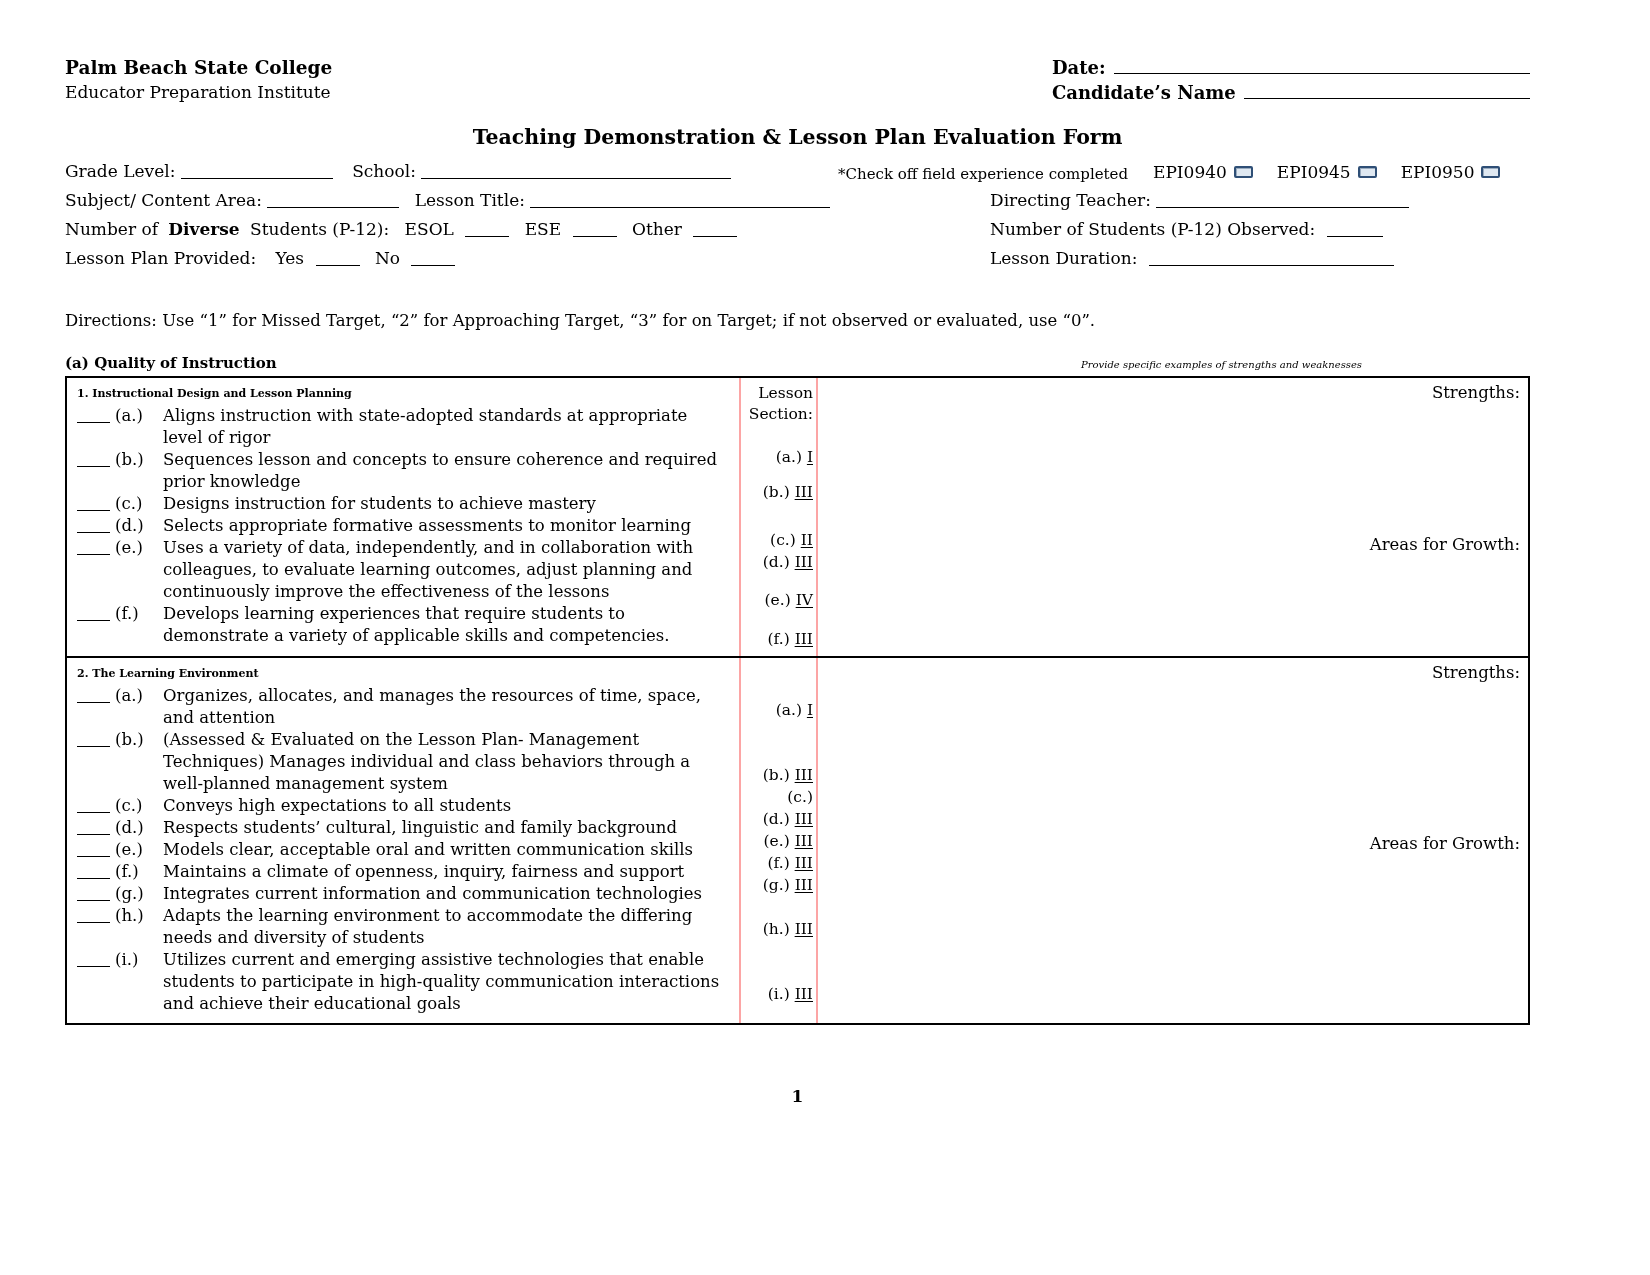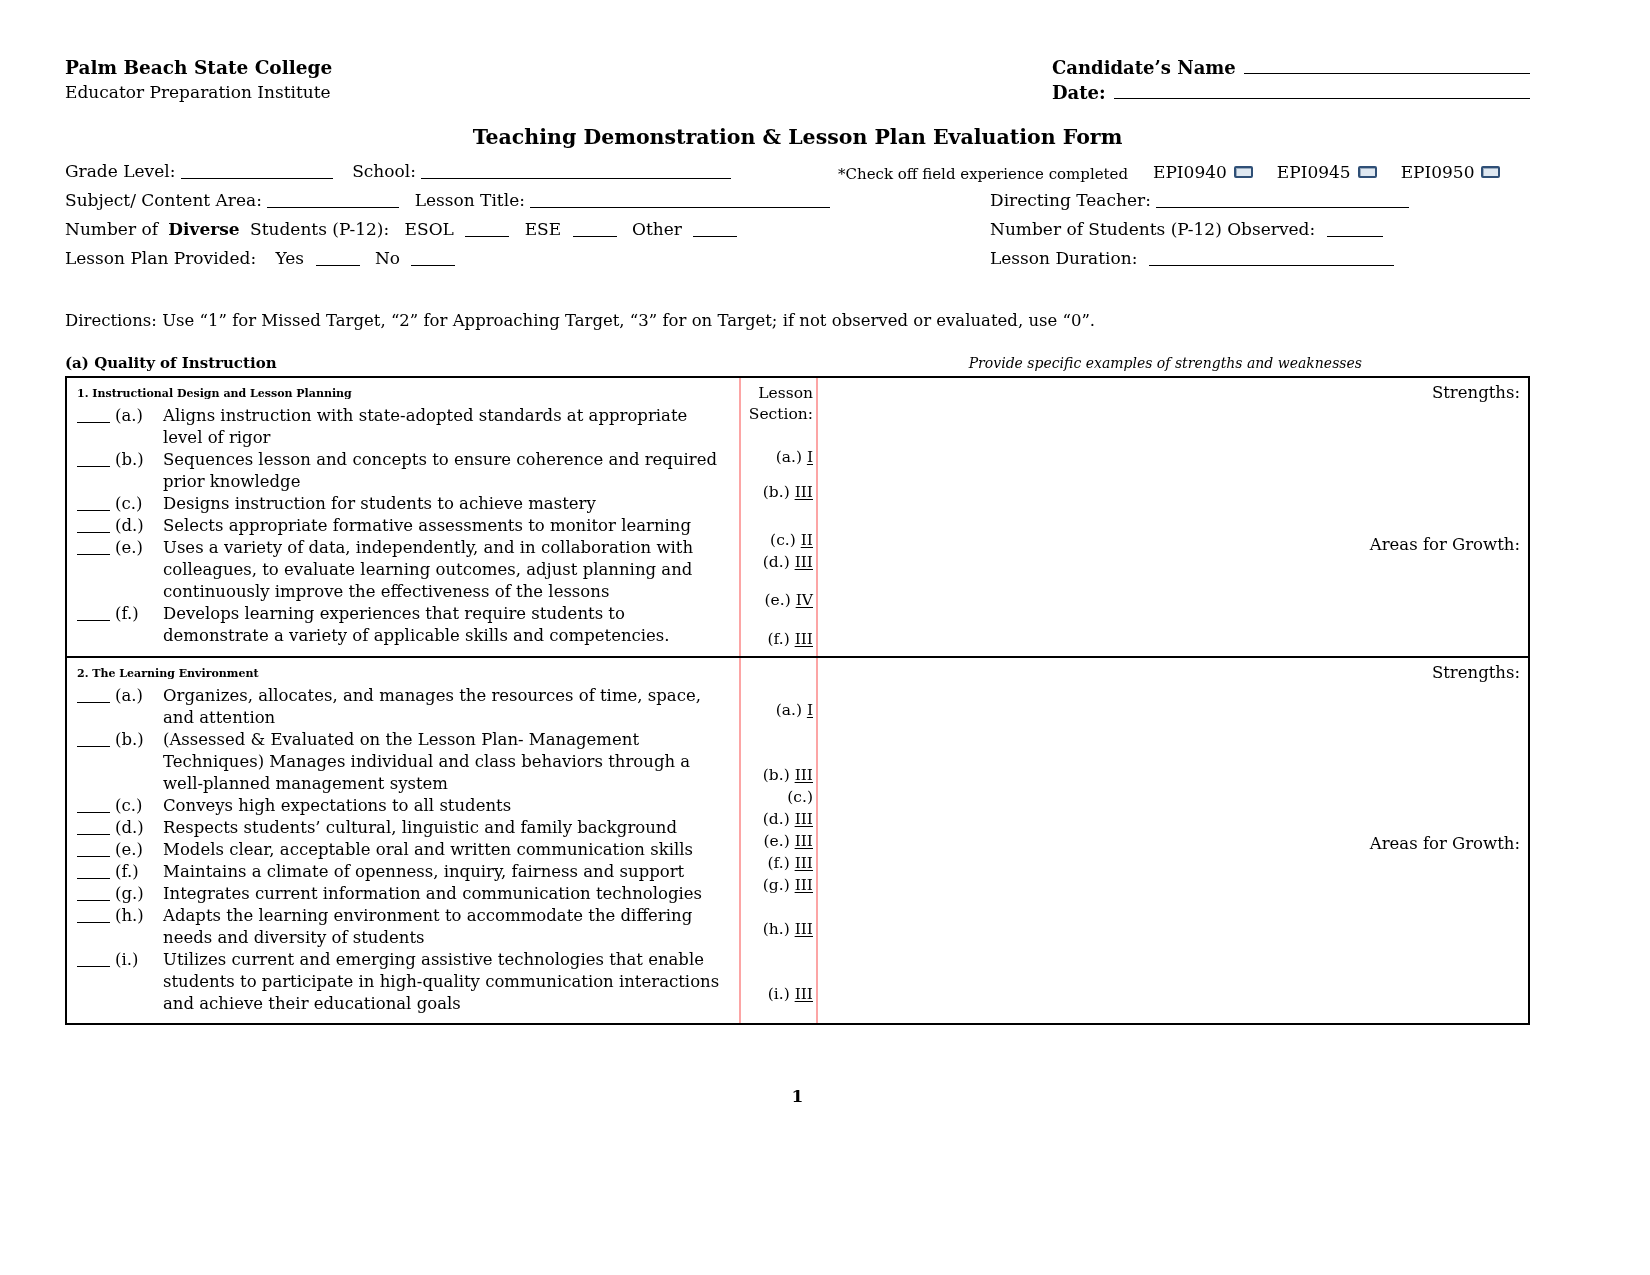--- a/index.html
+++ b/index.html
@@ -41,21 +41,21 @@
     box-shadow: inset 1px 1px 0 rgba(47,79,118,.4);
   }
   .fr-right { position:absolute; left:925px; top:0; }
 
   
   .directions { margin-top:34px; font-size:16.5px; }
 
   
   .section-line { display:flex; align-items:baseline; margin-top:24px; margin-bottom:4px; }
   .section-heading { font-size:15px; font-weight:bold; }
-  .section-note { margin-left:auto; margin-right:168px; font-style:italic; font-size:14px;text-align:center; }
+  .section-note { margin-left:auto; margin-right:168px; font-style:italic; font-size:10px;text-align:center; }
 
   
   .eval-table { border:2px solid #000; width:1465px; }
   .trow { display:flex; align-items:stretch; }
   .trow + .trow { border-top:2px solid #000; }
   .cell { padding:5px 8px 8px 10px; }
   .cell + .cell { border-left:2px solid #fca5a5;text-align:right; }
   .c-items { flex:0 0 672px; }
   .c-marks { flex:0 0 77px; font-size:15.5px; padding:5px 3px 6px 7px; line-height:21px; }
   .c-notes { flex:1; font-size:16.5px; }
@@ -80,25 +80,25 @@
 
 <div class="page">
 
   <div class="hdr">
     <div>
       <div class="college">Palm Beach State College</div>
       <div class="inst">Educator Preparation Institute</div>
     </div>
     <div class="hdr-right">
       <div class="hdr-line">
+        <span class="b">Date:</span>
+        <span class="bl"></span>
+      </div>
+      <div class="hdr-line">
         <span class="b">Candidate’s Name</span>
-        <span class="bl"></span>
-      </div>
-      <div class="hdr-line">
-        <span class="b">Date:</span>
         <span class="bl"></span>
       </div>
     </div>
   </div>
 
   <div class="doc-title">Teaching Demonstration &amp; Lesson Plan Evaluation Form</div>
 
   <div class="form-row">
     <span>Grade Level:</span>
     <span class="bl" style="width:152px"></span>

